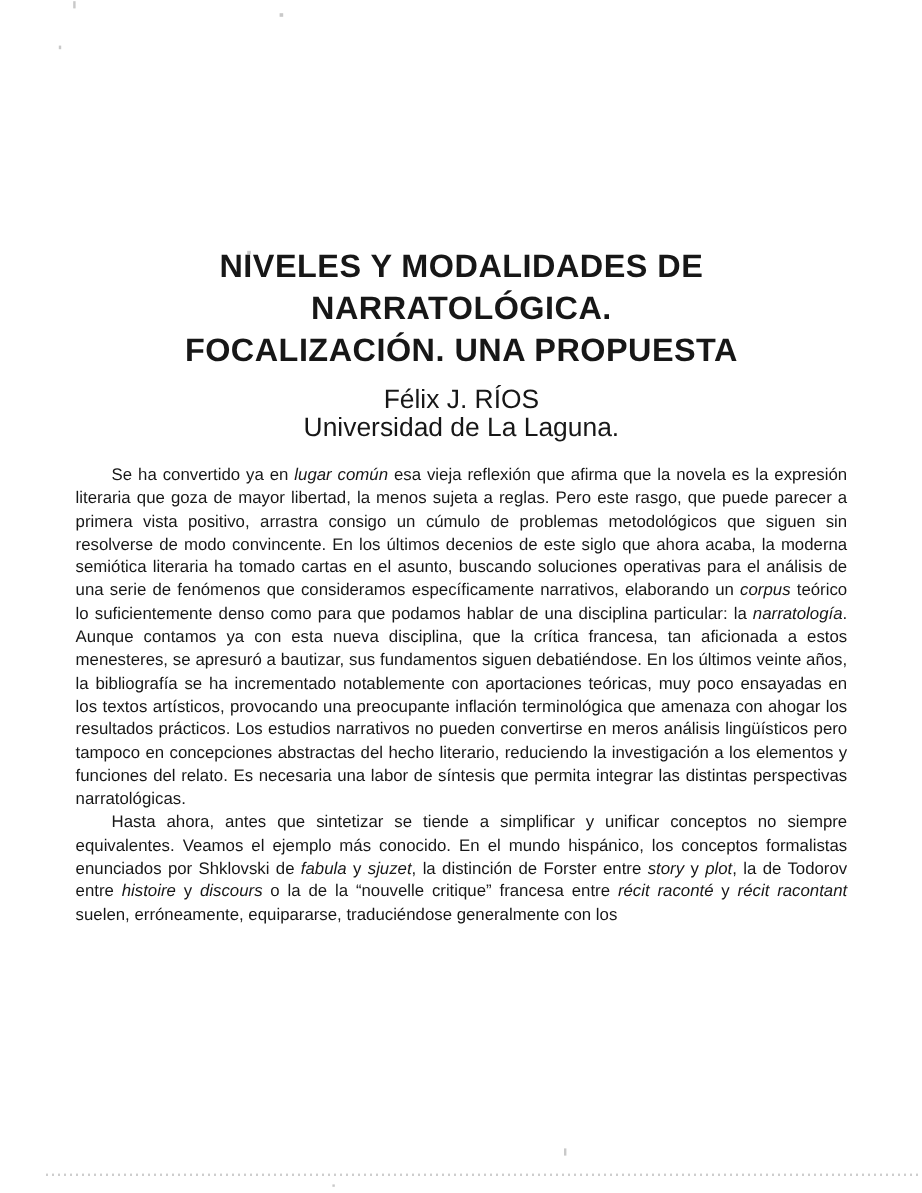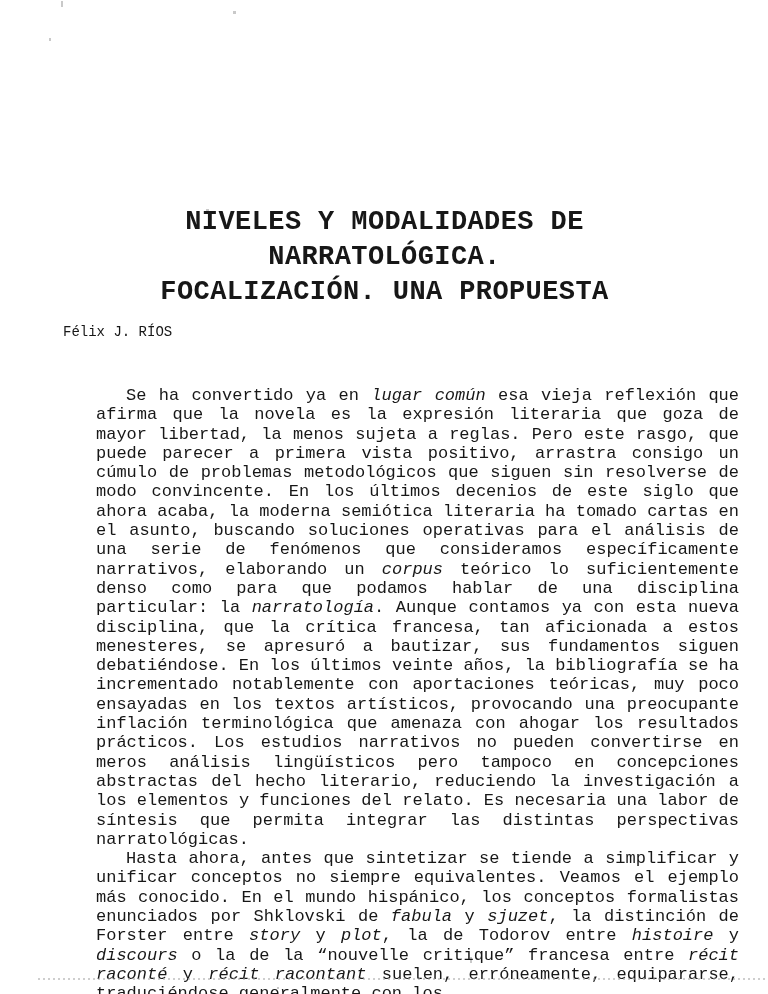--- a/index.html
+++ b/index.html
@@ -5,21 +5,21 @@
   html, body {
     margin: 0;
     padding: 0;
     background: #ffffff;
   }
   .page {
     position: relative;
     width: 768px;
     height: 994px;
     background: #ffffff;
-    font-family: Liberation Mono, monospace;
+    font-family: Liberation Sans, sans-serif;
     color: #171717;
     overflow: hidden;
   }
   .title {
     position: absolute;
     top: 205px;
     left: 63px;
     width: 643px;
     margin: 0;
     text-align: center;
@@ -27,32 +27,32 @@
     font-size: 27px;
     line-height: 35px;
     letter-spacing: 0.4px;
   }
   .title span { display: block; }
   .byline {
     position: absolute;
     top: 321px;
     left: 63px;
     width: 643px;
-    font-size: 14px;
+    text-align: center;
+    font-size: 22px;
     line-height: 23px;
   }
   .body-text {
     position: absolute;
     top: 386px;
     left: 63px;
     width: 643px;
-    font-size: 17px;
+    font-size: 14px;
     line-height: 19.3px;
     text-align: justify;
-    margin-left: 33px;
   }
   .body-text p {
     margin: 0;
     text-indent: 30px;
   }
   .body-text em { font-style: italic; }
   .speck {
     position: absolute;
     background: #c9c9c9;
   }
@@ -85,20 +85,21 @@
   <div class="speck speck-f"></div>
 
   <h1 class="title">
     <span>NIVELES Y MODALIDADES DE</span>
     <span>NARRATOLÓGICA.</span>
     <span>FOCALIZACIÓN. UNA PROPUESTA</span>
   </h1>
 
   <div class="byline">
     <div>Félix J. RÍOS</div>
+    <div>Universidad de La Laguna.</div>
   </div>
 
   <div class="body-text">
       <p><span>Se ha convertido ya en </span><em>lugar común</em><span> esa vieja reflexión que afirma que la novela es la expresión literaria que goza de mayor libertad, la menos sujeta a reglas. Pero este rasgo, que puede parecer a primera vista positivo, arrastra consigo un cúmulo de problemas metodológicos que siguen sin resolverse de modo convincente. En los últimos decenios de este siglo que ahora acaba, la moderna semiótica literaria ha tomado cartas en el asunto, buscando soluciones operativas para el análisis de una serie de fenómenos que consideramos específicamente narrativos, elaborando un </span><em>corpus</em><span> teórico lo suficientemente denso como para que podamos hablar de una disciplina particular: la </span><em>narratología</em><span>. Aunque contamos ya con esta nueva disciplina, que la crítica francesa, tan aficionada a estos menesteres, se apresuró a bautizar, sus fundamentos siguen debatiéndose. En los últimos veinte años, la bibliografía se ha incrementado notablemente con aportaciones teóricas, muy poco ensayadas en los textos artísticos, provocando una preocupante inflación terminológica que amenaza con ahogar los resultados prácticos. Los estudios narrativos no pueden convertirse en meros análisis lingüísticos pero tampoco en concepciones abstractas del hecho literario, reduciendo la investigación a los elementos y funciones del relato. Es necesaria una labor de síntesis que permita integrar las distintas perspectivas narratológicas.</span></p>
       <p><span>Hasta ahora, antes que sintetizar se tiende a simplificar y unificar conceptos no siempre equivalentes. Veamos el ejemplo más conocido. En el mundo hispánico, los conceptos formalistas enunciados por Shklovski de </span><em>fabula</em><span> y </span><em>sjuzet</em><span>, la distinción de Forster entre </span><em>story</em><span> y </span><em>plot</em><span>, la de Todorov entre </span><em>histoire</em><span> y </span><em>discours</em><span> o la de la “nouvelle critique” francesa entre </span><em>récit raconté</em><span> y </span><em>récit racontant</em><span> suelen, erróneamente, equipararse, traduciéndose generalmente con los</span></p>
     </div>
 
   <div class="dotted-rule"></div>
 
 </div>

